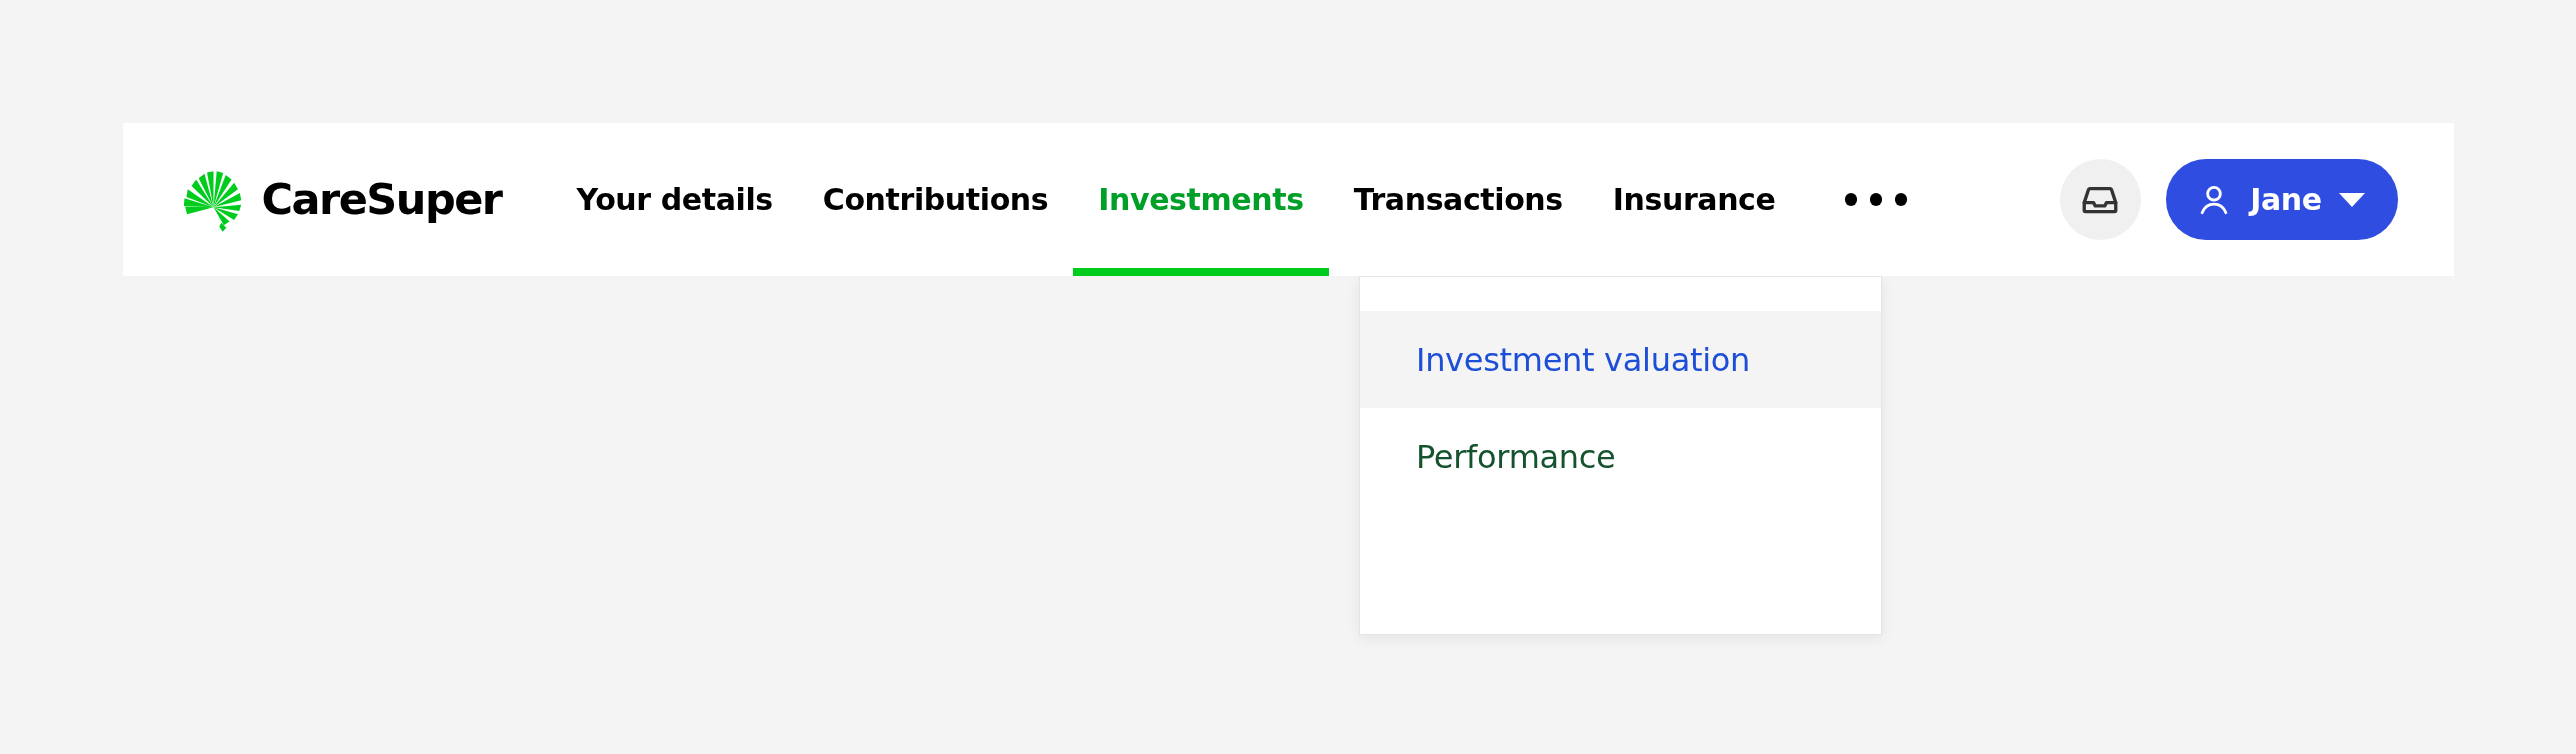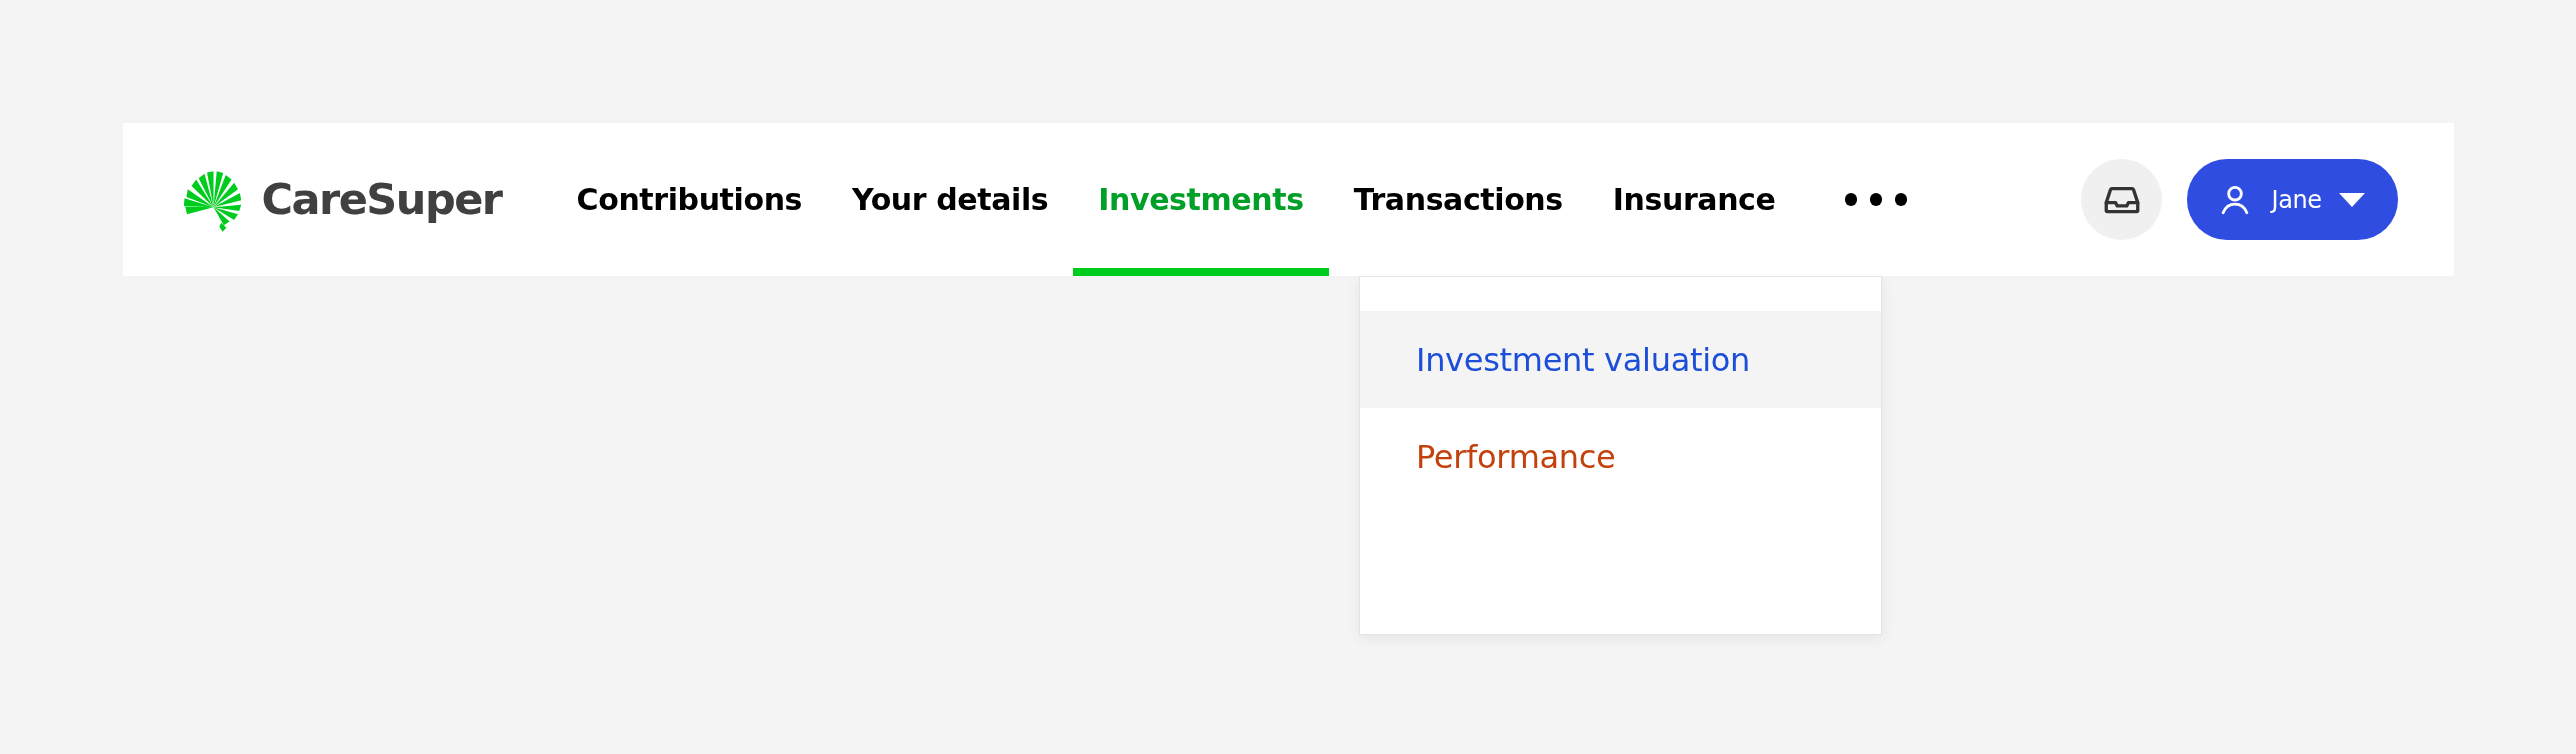--- a/index.html
+++ b/index.html
@@ -44,21 +44,21 @@
     width: 65px;
     height: 67px;
     flex: 0 0 auto;
     display: block;
   }
   .logo-text {
     font-family: "DejaVu Sans", sans-serif;
     font-size: 43px;
     font-weight: 700;
     letter-spacing: -1.5px;
-    color: #404040;
+    color: #000000;
     line-height: 1;
     white-space: nowrap;
   }
 
   
   .nav {
     display: flex;
     align-items: center;
     height: 153px;
     margin-left: 50px;
@@ -130,22 +130,22 @@
     background: #2f4de0;
     display: flex;
     align-items: center;
     gap: 17.3px;
     padding: 0 33px 0 29px;
     cursor: pointer;
     border: none;
   }
   .user-name {
     font-family: "DejaVu Sans", sans-serif;
-    font-size: 24px;
-    font-weight: 400;
+    font-size: 30px;
+    font-weight: 700;
     color: #ffffff;
     letter-spacing: -0.4px;
     line-height: 1;
   }
   .caret {
     width: 0; height: 0;
     border-left: 13.4px solid transparent;
     border-right: 13.4px solid transparent;
     border-top: 14.4px solid #ffffff;
   }
@@ -165,21 +165,21 @@
   }
   .dropdown-item {
     height: 97px;
     display: flex;
     align-items: center;
     padding-left: 56px;
     font-family: "DejaVu Sans", sans-serif;
     font-size: 32px;
     font-weight: 400;
     letter-spacing: -0.3px;
-    color: #c2410c;
+    color: #14532d;
     white-space: nowrap;
     cursor: pointer;
   }
   .dropdown-item.selected {
     background: #f4f4f4;
     color: #1d4ed8;
   }
 </style>
 </head>
 <body>
@@ -204,22 +204,22 @@
           <path d="M50 64 L93 60 L90 70 L50 64 Z"></path>
           <path d="M50 64 L88 75 L82 84 L50 64 Z"></path>
           <path d="M50 64 L75 86 L66 92 L50 64 Z"></path>
           <path d="M62 88 L70 96 L64 102 L59 94 Z"></path>
         </g>
       </svg>
       <span class="logo-text">CareSuper</span>
     </div>
 
     <nav class="nav">
+      <div class="nav-item">Your details</div>
       <div class="nav-item">Contributions</div>
-      <div class="nav-item">Your details</div>
       <div class="nav-item active">Investments</div>
       <div class="nav-item">Transactions</div>
       <div class="nav-item">Insurance</div>
 
       <div class="nav-more">
         <span class="dot"></span>
         <span class="dot"></span>
         <span class="dot"></span>
       </div>
     </nav>

